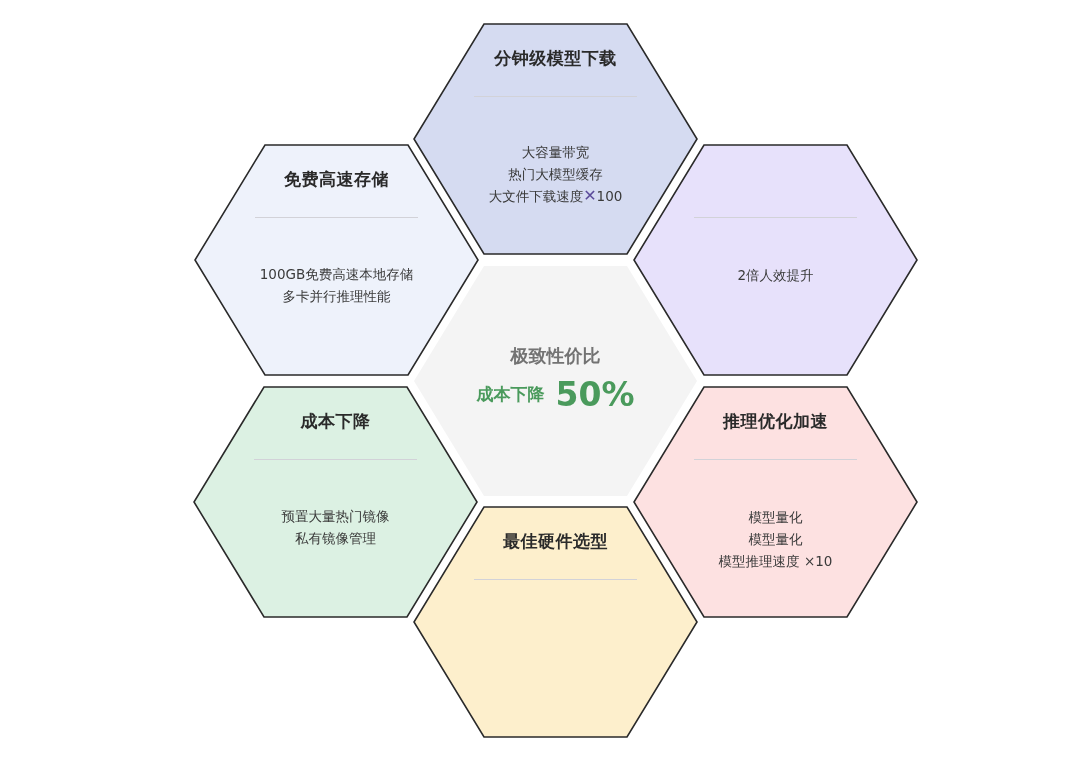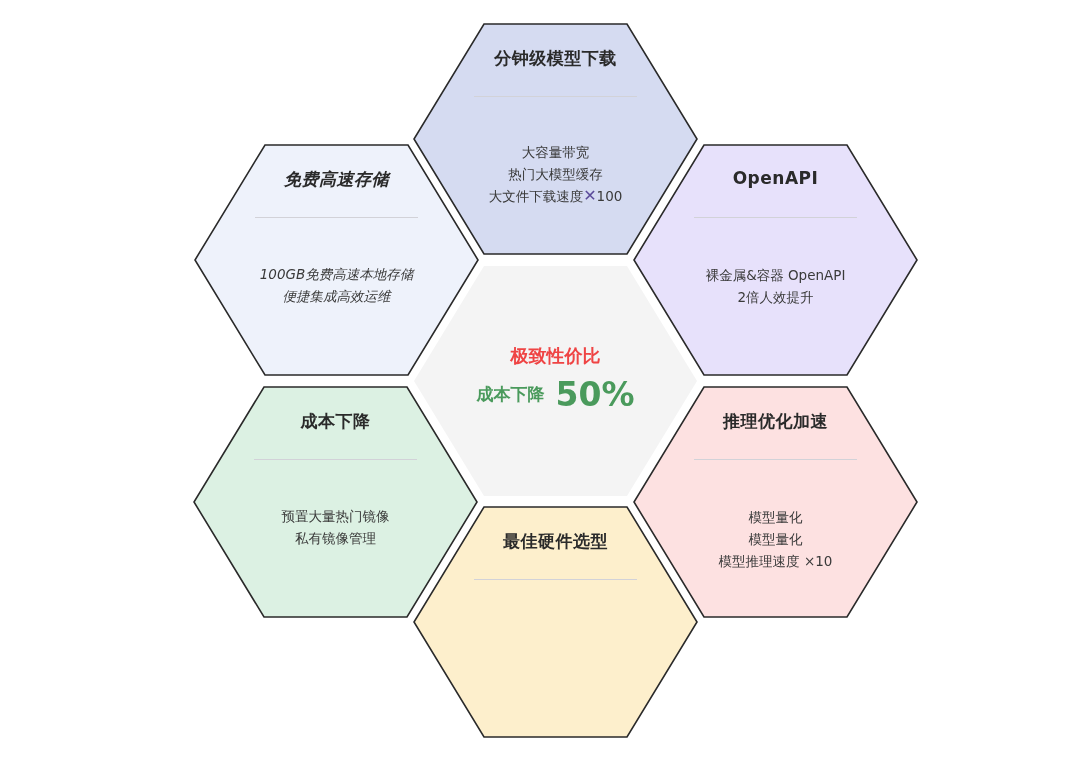--- a/index.html
+++ b/index.html
@@ -25,21 +25,21 @@
   .hex .lines {
     position: absolute; left: 0; right: 0; top: 120px;
     font-size: 13.5px; line-height: 22px; color: #3a3a3a;
   }
   .hex .lines.two { top: 119px; }
   .hex .lines div { white-space: nowrap; }
   .mult { color: #5b4a9a; font-weight: bold; font-size: 16px; }
 
   .center .c-title {
     position: absolute; left: 0; right: 0; top: 79px;
-    font-size: 18px; font-weight: bold; color: #ef4444;
+    font-size: 18px; font-weight: bold; color: #737373;
   }
   .center .c-sub {
     position: absolute; left: 0; right: 0; top: 110px;
     color: #4a9a5c; font-weight: bold; white-space: nowrap;
   }
   .center .c-sub .lbl { font-size: 17px; vertical-align: middle; }
   .center .c-sub .big { font-size: 33px; vertical-align: middle; margin-left: 11px; }
 </style>
 </head>
 <body>
@@ -52,43 +52,41 @@
     <div class="title">分钟级模型下载</div>
     <div class="divider"></div>
     <div class="lines" style="top:118px;">
       <div>大容量带宽</div>
       <div>热门大模型缓存</div>
       <div><span>大文件下载速度</span><span class="mult">✕</span><span>100</span></div>
     </div>
   </div>
 </div>
 
-<div class="hex" style="left:194px; top:144px;font-style:italic;">
+<div class="hex" style="left:194px; top:144px;">
   <svg viewBox="0 0 285 232">
     <polygon points="71,1 214,1 284,116 214,231 71,231 1,116" fill="#eef2fb" stroke="#2a2a2a" stroke-width="1.6"></polygon>
   </svg>
   <div class="content">
     <div class="title">免费高速存储</div>
     <div class="divider"></div>
     <div class="lines two">
       <div>100GB免费高速本地存储</div>
-      <div>便捷集成高效运维</div>
+      <div>多卡并行推理性能</div>
     </div>
   </div>
 </div>
 
 <div class="hex" style="left:633px; top:144px;">
   <svg viewBox="0 0 285 232">
     <polygon points="71,1 214,1 284,116 214,231 71,231 1,116" fill="#e7e1fb" stroke="#2a2a2a" stroke-width="1.6"></polygon>
   </svg>
   <div class="content">
-    <div class="title">OpenAPI</div>
     <div class="divider"></div>
     <div class="lines">
-      <div>裸金属&amp;容器 OpenAPI</div>
       <div>2倍人效提升</div>
     </div>
   </div>
 </div>
 
 <div class="hex center" style="left:413px; top:265px;">
   <svg viewBox="0 0 285 232">
     <polygon points="71,1 214,1 284,116 214,231 71,231 1,116" fill="#f4f4f4" stroke="none"></polygon>
   </svg>
   <div class="content">

